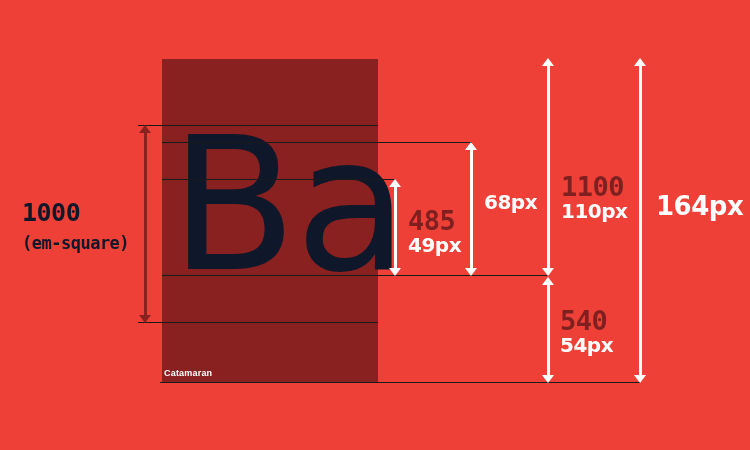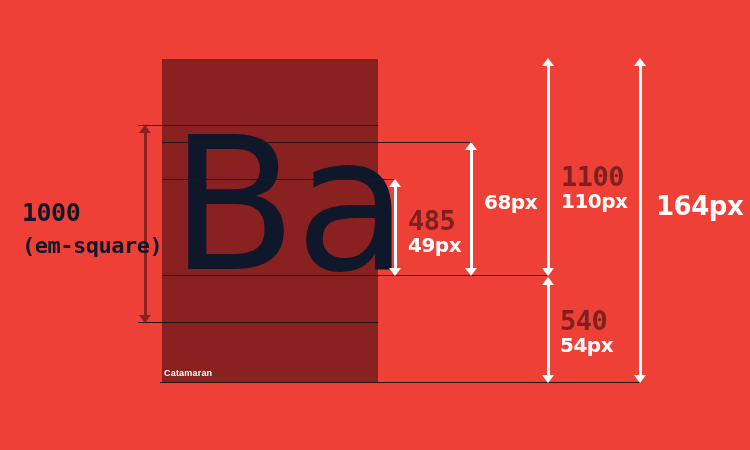--- a/index.html
+++ b/index.html
@@ -133,21 +133,21 @@
     white-space: nowrap;
   }
   .em-label .v {
     display: block;
     font-size: 25px;
     font-weight: 700;
     letter-spacing: -0.5px;
   }
   .em-label .sub {
     display: block;
-    font-size: 22px;
+    font-size: 17px;
     font-weight: 700;
     margin-top: 6px;
     letter-spacing: -0.5px;
   }
 </style>
 </head>
 <body>
 
 <div id="stage">
 
@@ -190,21 +190,21 @@
   </div>
   <div class="lbl" style="left:484px; top:192px;">
     <span class="px">68px</span>
   </div>
 
   <div class="vArrow white" style="left:542px; top:58px; height:218px;">
     <div class="head up"></div>
     <div class="shaft"></div>
     <div class="head down"></div>
   </div>
-  <div class="lbl" style="left:561px; top:163px;">
+  <div class="lbl" style="left:561px; top:173px;">
     <span class="units">1100</span>
     <span class="px">110px</span>
   </div>
 
   <div class="vArrow white" style="left:542px; top:277px; height:106px;">
     <div class="head up"></div>
     <div class="shaft"></div>
     <div class="head down"></div>
   </div>
   <div class="lbl" style="left:560px; top:307px;">

